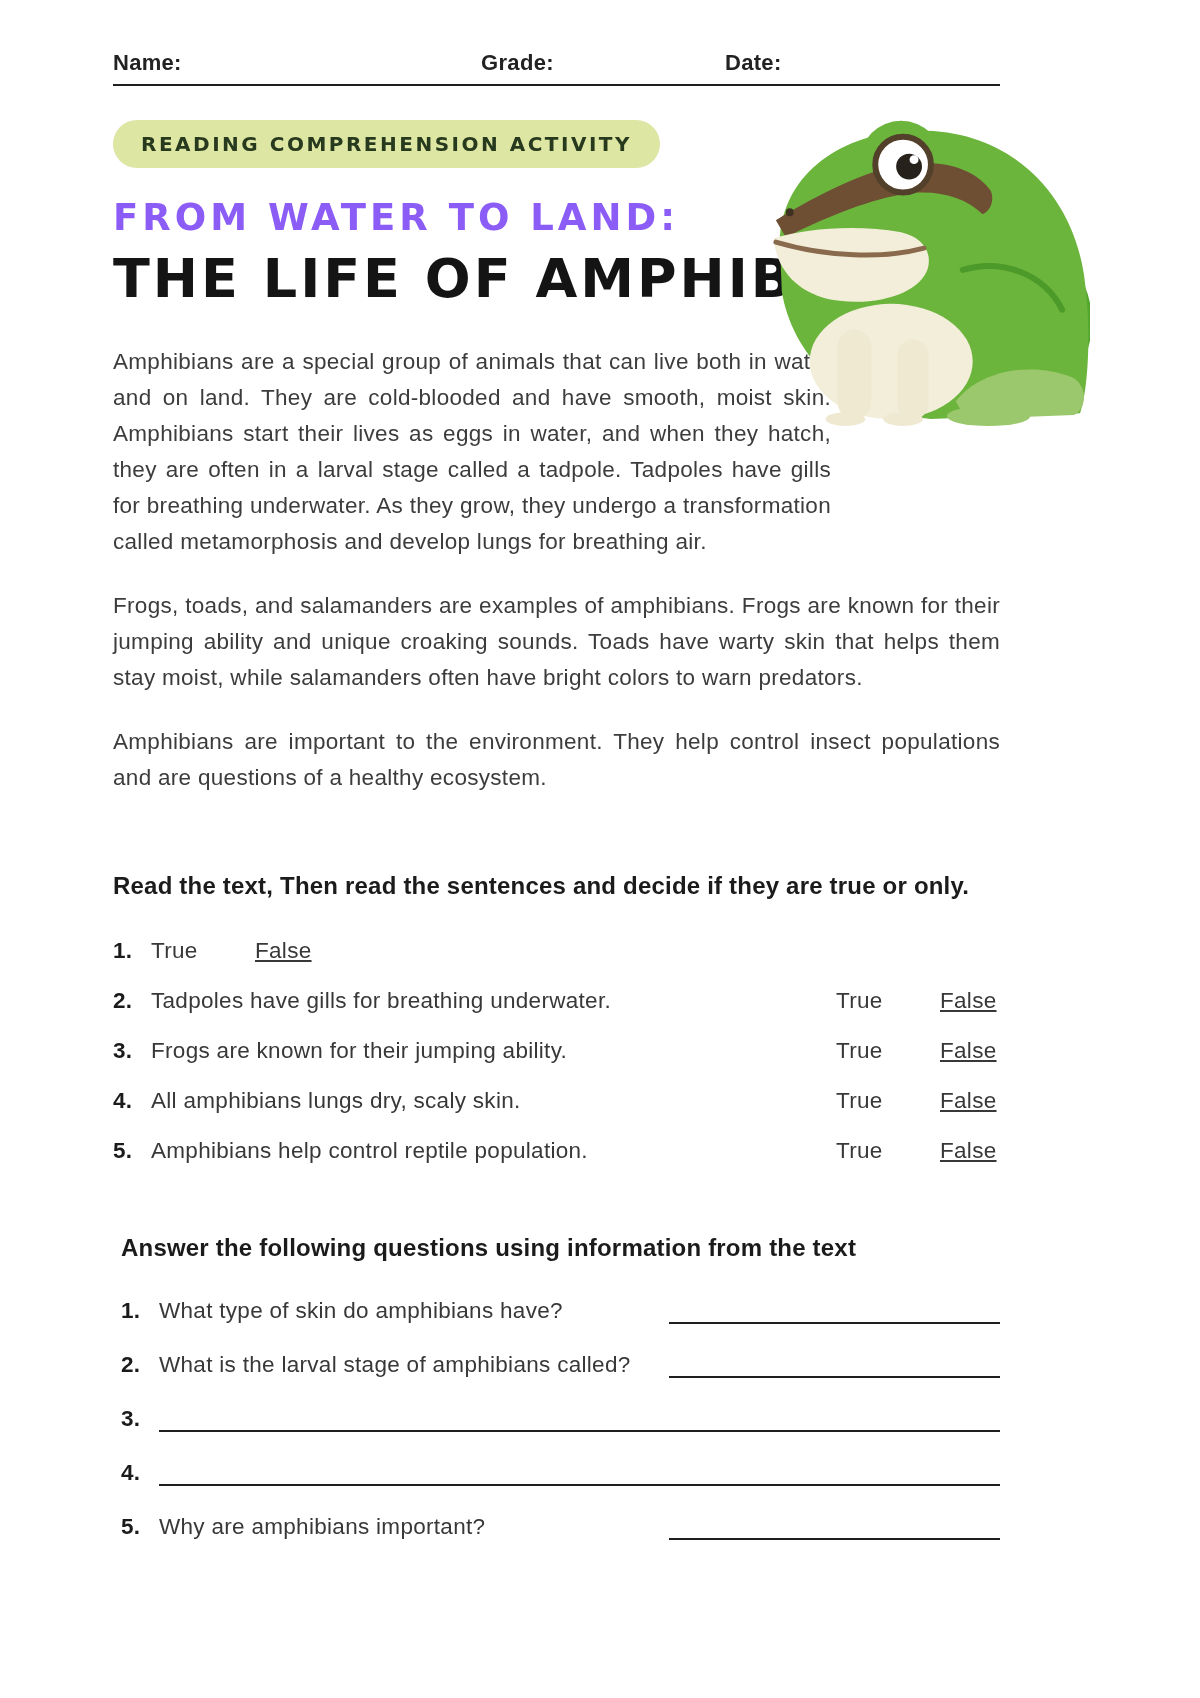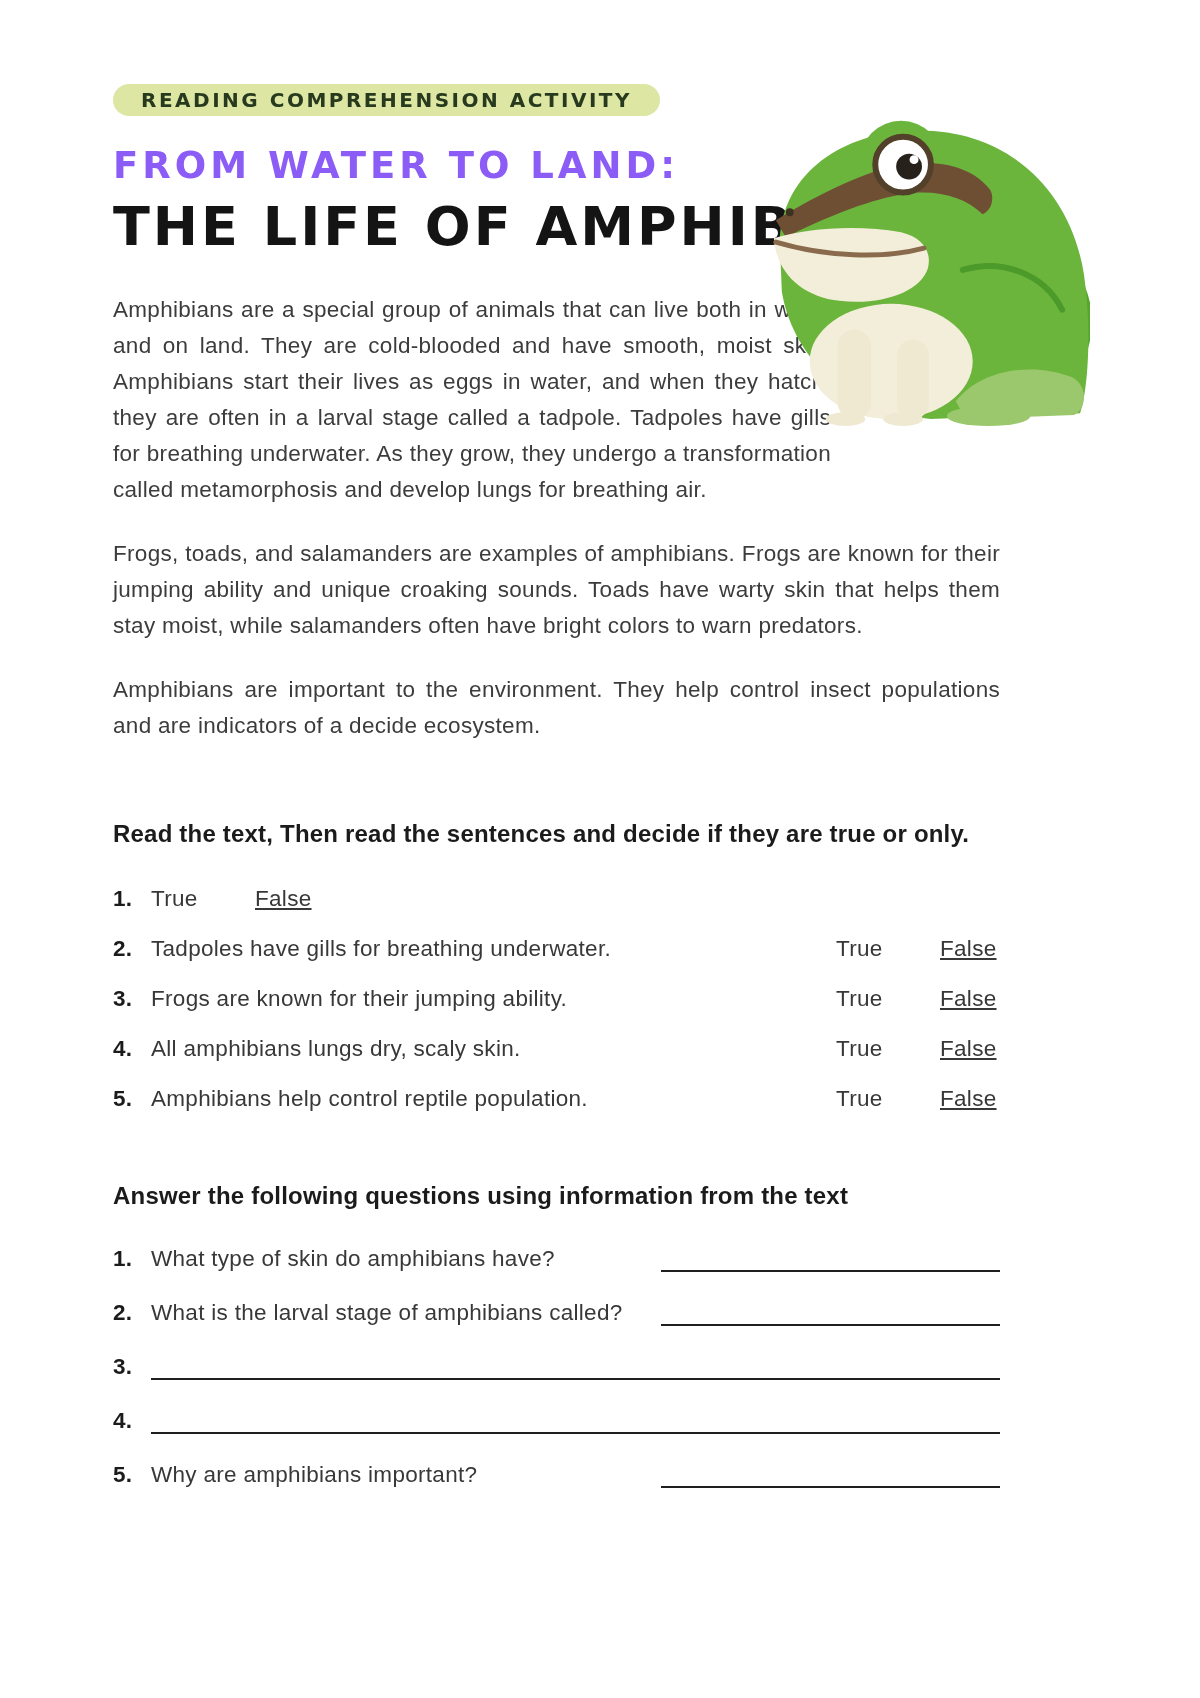--- a/index.html
+++ b/index.html
@@ -25,21 +25,21 @@
   .hcell-name { width:41.5%; }
   .hcell-grade { width:27.5%; }
   .hcell-date { flex:1; }
 
   
   .badge {
     display:inline-block;
     margin-top:34px;
     background:#dde6a3;
     border-radius:24px;
-    padding:4px 28px;
+    padding:12px 28px;
     font-size:20px; font-weight:700;
     letter-spacing:2.5px;
     color:#273a1e;
     font-family:"DejaVu Sans", sans-serif;
   }
 
   
   .kicker {
     margin-top:28px;
     font-family:"DejaVu Sans", sans-serif;
@@ -84,21 +84,21 @@
     font-size:22.5px; color:#383838;
     padding:12px 0;
     letter-spacing:0.3px;
   }
   .tf-num { font-weight:800; color:#1b1b1b; width:38px; }
   .tf-text { flex:1; }
   .tf-true { width:68px; }
   .tf-false { width:60px; margin-left:36px;text-decoration:underline; }
 
   
-  .q-section { margin-top:58px; }
+  .q-section { margin-top:58px;margin-left:8px; }
   .q-list { margin-top:22px; }
   .q-row {
     display:flex; align-items:baseline;
     font-size:22.5px; color:#383838;
     padding:14px 0;
     letter-spacing:0.3px;
   }
   .q-num { font-weight:800; color:#1b1b1b; width:38px; }
   .q-text { width:510px; }
   .q-line {
@@ -107,20 +107,31 @@
     height:1.15em;
     align-self:flex-end;
   }
 </style>
 </head>
 <body>
 
 <div class="page">
 
   
+  <div class="header-row">
+    <div class="hcell-name">
+      <span>Name:</span>
+    </div>
+    <div class="hcell-grade">
+      <span>Grade:</span>
+    </div>
+    <div class="hcell-date">
+      <span>Date:</span>
+    </div>
+  </div>
 
   
   <div class="frog">
     <svg viewBox="0 0 340 332" width="338" height="332" aria-hidden="true">
 
       <ellipse cx="258" cy="222" rx="84" ry="88" fill="#53a72e"></ellipse>
 
       <path d="M28 142 C 30 70 95 32 160 30 C 252 26 320 85 334 175 C 342 230 338 292 330 314 L 180 320 C 90 312 40 252 30 192 Z" fill="#6cb53c"></path>
 
       <circle cx="150" cy="62" r="42" fill="#6cb53c"></circle>
@@ -155,21 +166,21 @@
   <div class="badge">READING COMPREHENSION ACTIVITY</div>
 
   
   <div class="kicker">FROM WATER TO LAND:</div>
   <div class="main-title">THE LIFE OF AMPHIBIANS</div>
 
   
   <div class="passage">
     <p class="first">Amphibians are a special group of animals that can live both in water and on land. They are cold-blooded and have smooth, moist skin. Amphibians start their lives as eggs in water, and when they hatch, they are often in a larval stage called a tadpole. Tadpoles have gills for breathing underwater. As they grow, they undergo a transformation called metamorphosis and develop lungs for breathing air.</p>
     <p>Frogs, toads, and salamanders are examples of amphibians. Frogs are known for their jumping ability and unique croaking sounds. Toads have warty skin that helps them stay moist, while salamanders often have bright colors to warn predators.</p>
-    <p>Amphibians are important to the environment. They help control insect populations and are indicators of a decide ecosystem.</p>
+    <p>Amphibians are important to the environment. They help control insect populations and are questions of a healthy ecosystem.</p>
   </div>
 
   
   <div class="tf-section">
     <div class="section-heading">Read the text, Then read the sentences and decide if they are true or only.</div>
     <div class="tf-list">
 
       <div class="tf-row">
         <span class="tf-num">1.</span>
         <span class="tf-true">True</span>

